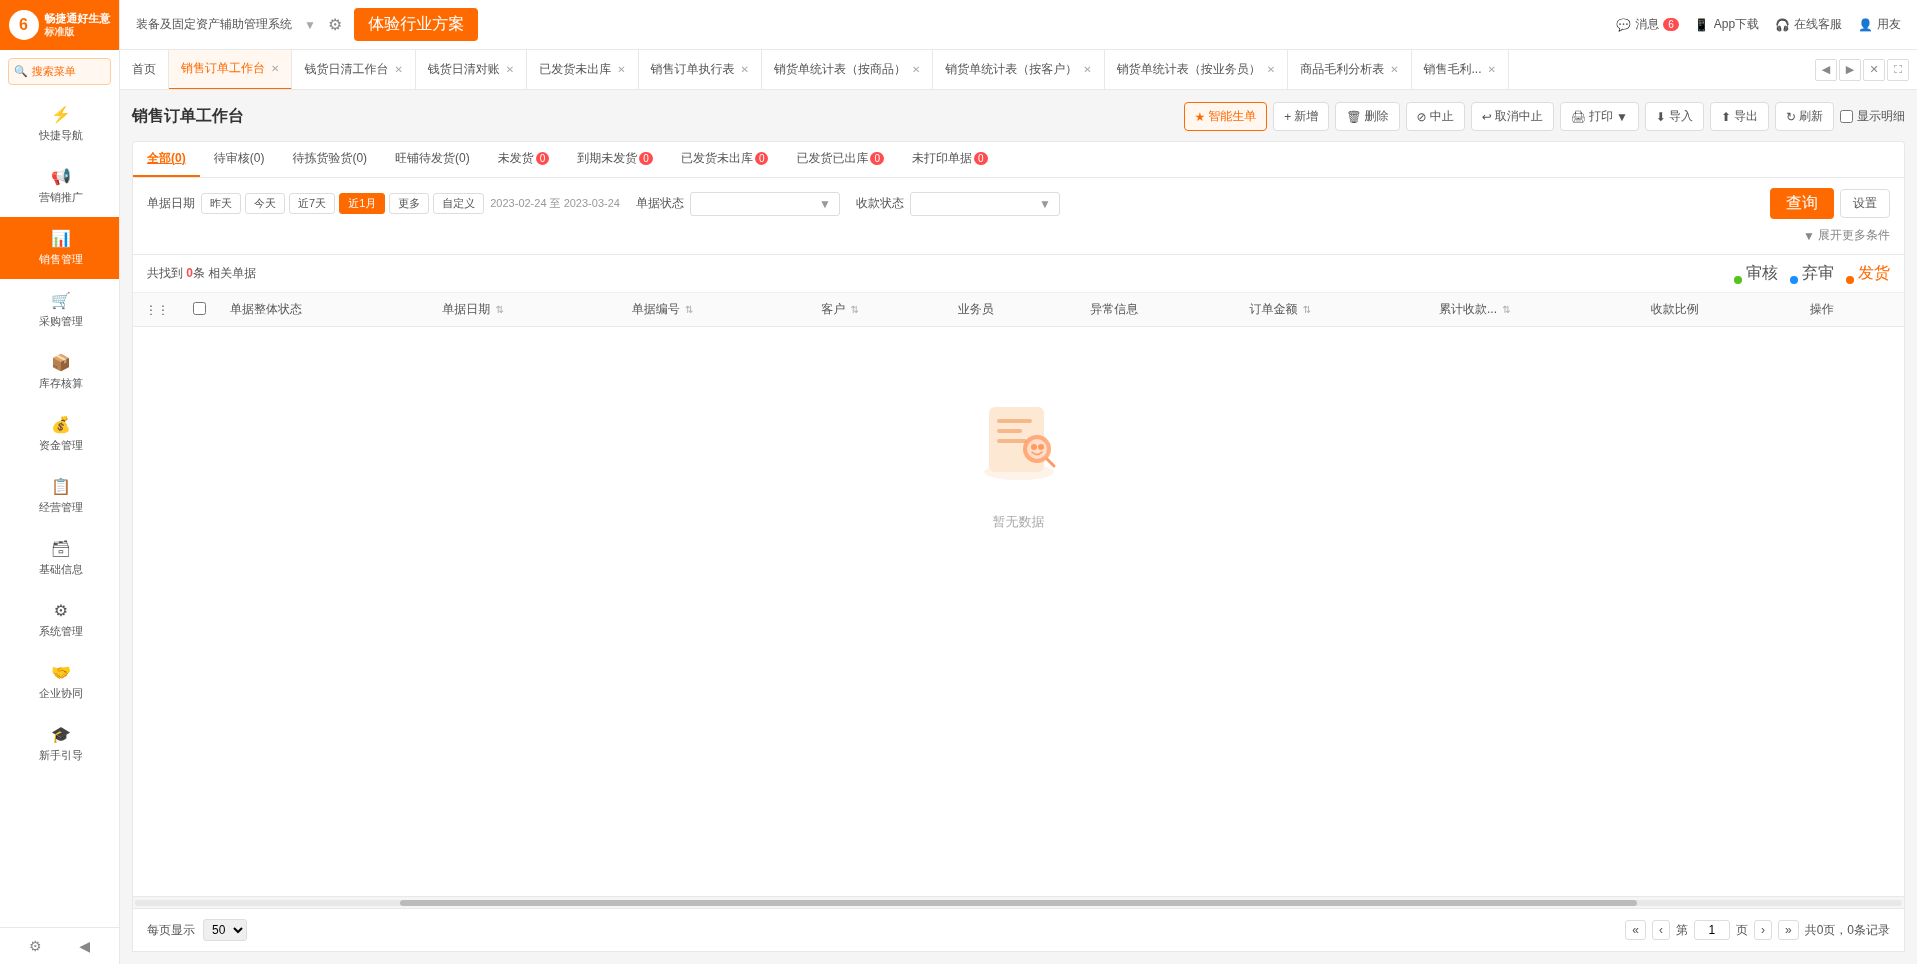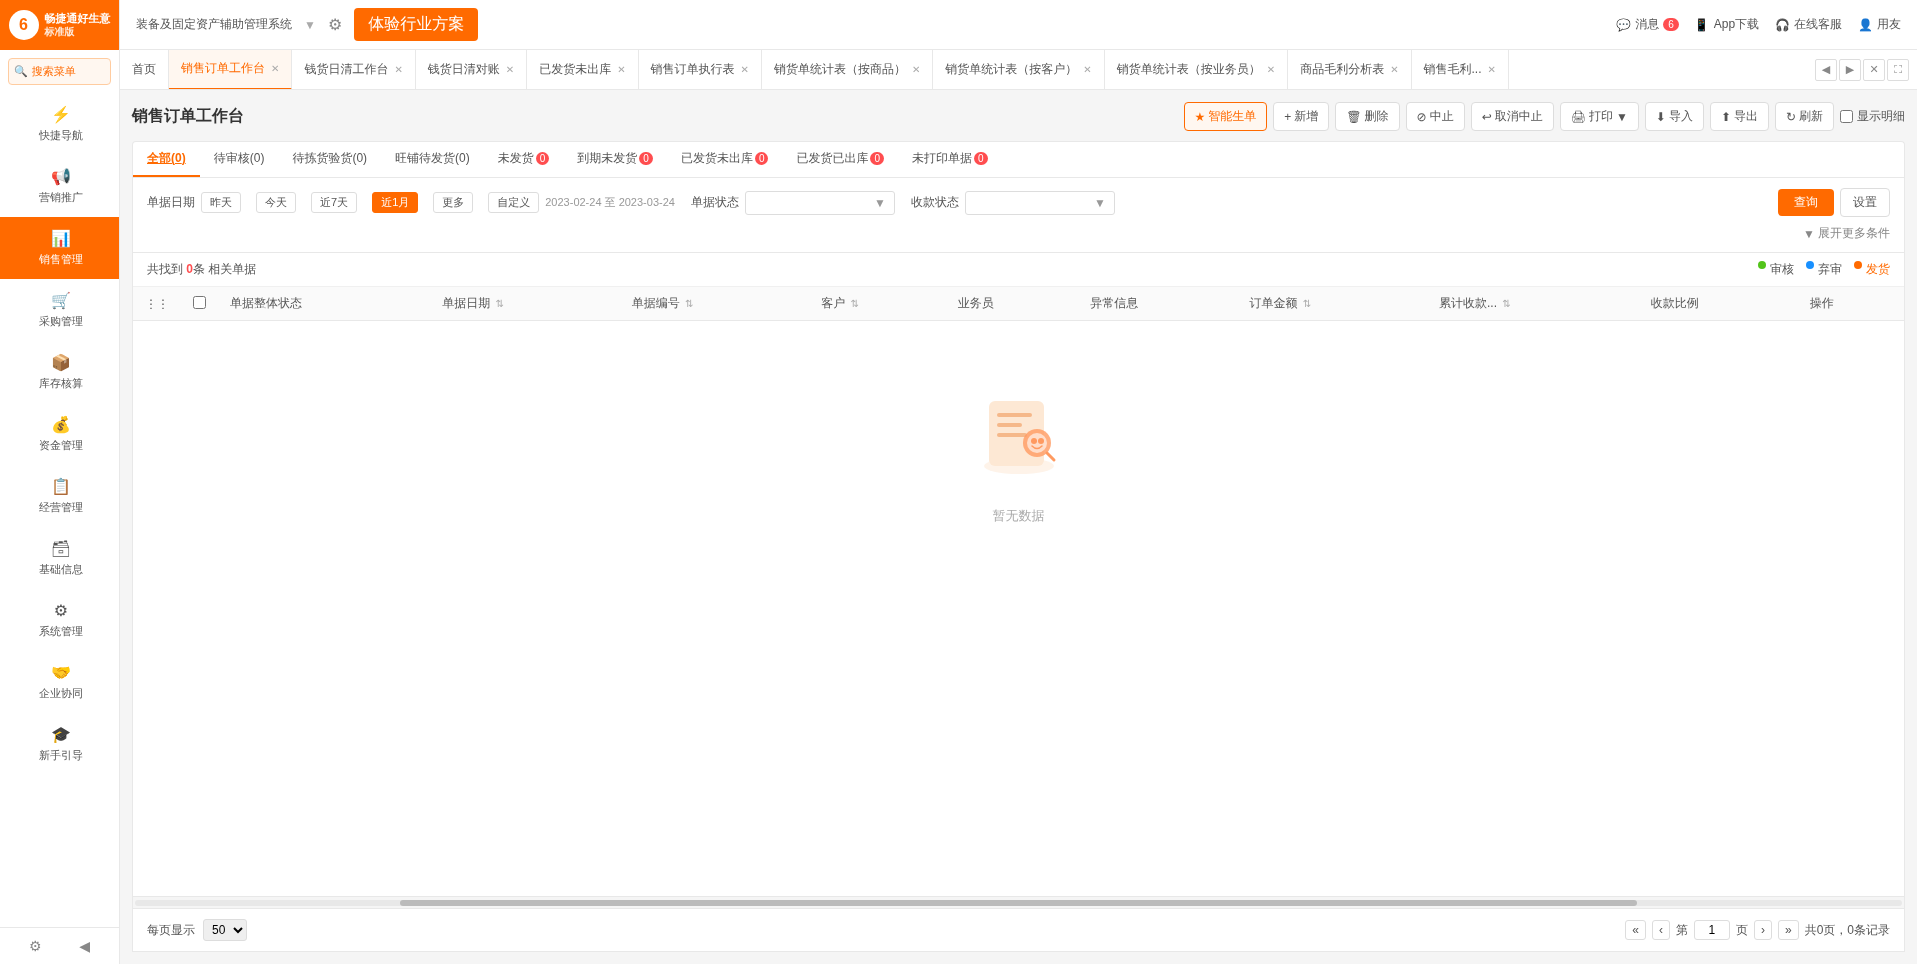--- a/index.html
+++ b/index.html
@@ -53,35 +53,35 @@
     .subtabs { display: flex; align-items: center; gap: 0; background: #fff; border-radius: 4px 4px 0 0; border: 1px solid #e8e8e8; border-bottom: none; margin-bottom: 0; }
     .subtab { padding: 8px 14px; cursor: pointer; color: #555; font-size: 12px; border-bottom: 2px solid transparent; white-space: nowrap; }
     .subtab.active { color: #ff6a00; border-bottom: 2px solid #ff6a00; font-weight: bold; text-decoration: underline; }
     .subtab-badge { background: #ff4d4f; color: #fff; border-radius: 10px; padding: 1px 4px; font-size: 10px; margin-left: 2px; }
 
     
     .filter-area { background: #fff; border: 1px solid #e8e8e8; padding: 10px 14px; }
     .filter-row { display: flex; align-items: center; gap: 16px; flex-wrap: wrap; }
     .filter-item { display: flex; align-items: center; gap: 6px; font-size: 12px; color: #555; }
     .filter-label { color: #555; white-space: nowrap; }
-    .filter-date-btns { display: flex; gap: 15px; }
+    .filter-date-btns { display: flex; gap: 4px; }
     .date-btn { padding: 2px 8px; border: 1px solid #ddd; border-radius: 3px; background: #fff; cursor: pointer; font-size: 11px; color: #555; }
     .date-btn.active { background: #ff6a00; color: #fff; border-color: #ff6a00; }
     .date-range { color: #999; font-size: 11px; }
     .filter-select { display: flex; align-items: center; gap: 4px; border: 1px solid #ddd; border-radius: 3px; padding: 4px 8px; background: #fff; cursor: pointer; min-width: 150px; font-size: 12px; color: #999; }
     .filter-expand { display: flex; align-items: center; gap: 3px; color: #888; cursor: pointer; font-size: 12px; margin-left: auto; }
-    .query-btn { background: #ff6a00; color: #fff; border: none; border-radius: 4px; padding: 5px 16px; cursor: pointer; font-size: 12px; }
+    .query-btn { background: #ff6a00; color: #fff; border: none; border-radius: 4px; padding: 5px 16px; cursor: pointer; font-size: 16px; }
     .set-btn { background: #fff; color: #555; border: 1px solid #ddd; border-radius: 4px; padding: 5px 12px; cursor: pointer; font-size: 12px; }
 
     
     .table-area { flex: 1; background: #fff; border: 1px solid #e8e8e8; border-top: none; overflow: hidden; display: flex; flex-direction: column; }
     .table-info { display: flex; align-items: center; justify-content: space-between; padding: 8px 14px; border-bottom: 1px solid #f0f0f0; font-size: 12px; color: #555; }
     .table-info-left { display: flex; align-items: center; gap: 4px; }
     .table-actions-right { display: flex; gap: 12px; }
-    .action-link { display: flex; align-items: flex-start; gap: 2px; color: #555; cursor: pointer; font-size: 12px; }
+    .action-link { display: flex; align-items: flex-end; gap: 2px; color: #555; cursor: pointer; font-size: 16px; }
     .action-link.orange { color: #ff6a00; }
     .action-dot { width: 8px; height: 8px; border-radius: 50%; display: inline-block; margin-right: 2px; }
     .dot-green { background: #52c41a; }
     .dot-blue { background: #1890ff; }
     .dot-orange { background: #ff6a00; }
 
     
     .data-table { width: 100%; border-collapse: collapse; }
     .data-table th { background: #fafafa; border-bottom: 1px solid #e8e8e8; padding: 8px 12px; text-align: left; font-size: 12px; color: #555; font-weight: normal; white-space: nowrap; }
     .data-table th .sort-icon { color: #aaa; font-size: 10px; margin-left: 2px; }

